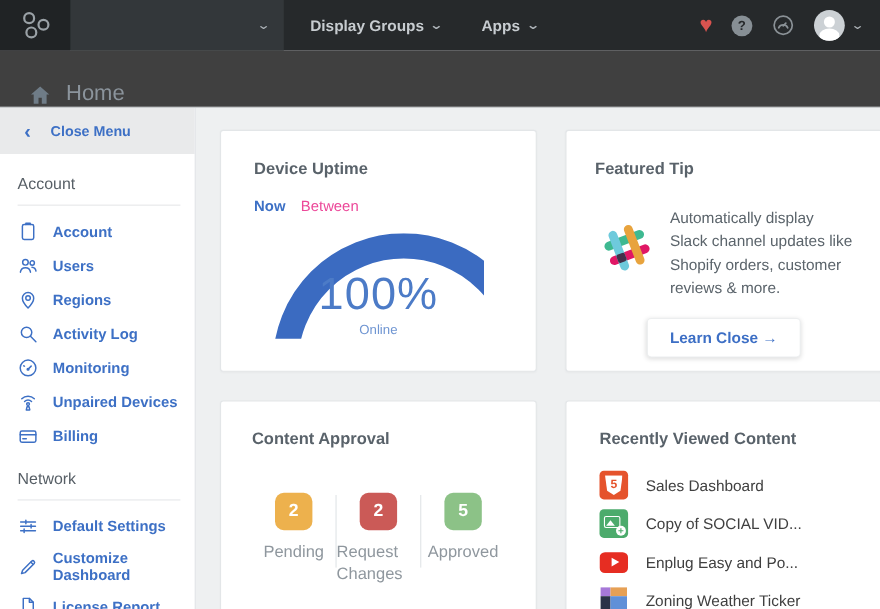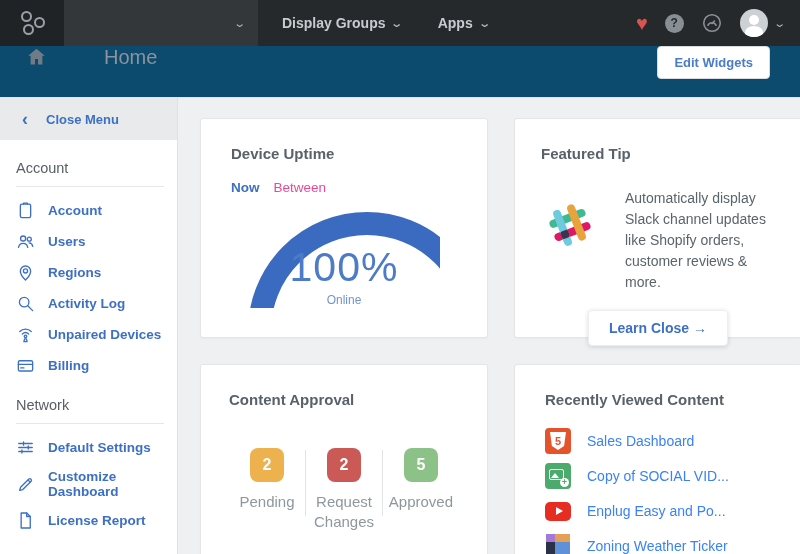--- a/index.html
+++ b/index.html
@@ -21,21 +21,21 @@
   .top-right { margin-left:auto; display:flex; align-items:center; gap:17px; padding-right:16px; }
   .heart { color:#d9534f; font-size:20px; line-height:1; cursor:pointer; }
   .help-circle { width:19px; height:19px; border-radius:50%; background:#878f95; color:#26292b; font-size:12px; font-weight:700; display:flex; align-items:center; justify-content:center; cursor:pointer; }
   .support-icon { width:22px; height:22px; cursor:pointer; }
   .avatar-wrap { display:flex; align-items:center; gap:7px; cursor:pointer; }
   .avatar { width:28px; height:28px; border-radius:50%; background:#ccd1d5; position:relative; overflow:hidden; }
   .avatar .head { position:absolute; width:10px; height:10px; background:#fff; border-radius:50%; left:9px; top:6px; }
   .avatar .body { position:absolute; width:18px; height:12px; background:#fff; border-radius:50% 50% 0 0; left:5px; top:17px; }
 
   
-  .page-header { height:52px; background:#0c4a6e; border-bottom:1px solid #e2e5e8; display:flex; align-items:flex-start; padding:0 30px 0 26px; position:relative;gap:44px; }
+  .page-header { height:52px; background:#404040; border-bottom:1px solid #e2e5e8; display:flex; align-items:flex-end; padding:0 30px 0 26px; position:relative; }
   .home-icon { width:21px; height:21px; margin-right:13px; }
   .page-title { font-size:20px; color:#8b949c; font-weight:400; }
   .edit-widgets { margin-left:auto; background:#fff; border:1px solid #d8dce0; border-radius:4px; color:#4a7cc7; font-size:13px; font-weight:600; padding:8px 16px; cursor:pointer; font-family:inherit; }
 
   
   .layout { display:flex; height:456px; }
   .sidebar { width:178px; background:#ffffff; border-right:1px solid #dfe2e5; flex:none; }
   .close-menu { height:42px; background:#e9eaeb; display:flex; align-items:center; padding-left:22px; gap:18px; cursor:pointer; }
   .close-chev { color:#3d70c5; font-size:18px; font-weight:700; line-height:1; }
   .close-label { color:#3d70c5; font-size:13px; font-weight:700; }
@@ -69,37 +69,37 @@
   
   .tip { padding:26px 26px 0; }
   .tip-row { display:flex; margin-top:26px; gap:16px; }
   .slack-icon { width:46px; height:46px; flex:none; position:relative; transform:rotate(-21deg); margin-top:14px; margin-left:6px; }
   .slack-icon i { position:absolute; border-radius:4px; display:block; }
   .slack-icon .v1 { width:8px; height:38px; left:11px; top:4px; background:#6ecadc; }
   .slack-icon .v2 { width:8px; height:38px; left:26px; top:4px; background:#e8a33d; }
   .slack-icon .h1 { width:38px; height:8px; left:4px; top:12px; background:#3eb991; }
   .slack-icon .h2 { width:38px; height:8px; left:4px; top:26px; background:#e01765; }
   .slack-icon .d1 { width:8px; height:8px; left:11px; top:26px; background:#43304a; border-radius:2px; }
-  .tip-text { font-size:14px; color:#5b646b; line-height:1.5; width:178px;margin-left:16px; }
+  .tip-text { font-size:14px; color:#5b646b; line-height:1.5; width:178px; }
   .tip-btn-row { display:flex; justify-content:center; margin-top:17px; }
   .learn-more { background:#fff; border:1px solid #eceeef; border-radius:4px; box-shadow:0 1px 5px rgba(0,0,0,0.14); color:#3d6fc5; font-size:14px; font-weight:700; padding:9px 20px; cursor:pointer; font-family:inherit; }
 
   
   .approval { padding:26px 28px 0; }
   .stats { display:flex; justify-content:center; align-items:flex-start; margin-top:40px; }
   .stat { width:82px; display:flex; flex-direction:column; align-items:center; }
   .stat-badge { width:34px; height:34px; border-radius:8px; color:#fff; font-size:16px; font-weight:700; display:flex; align-items:center; justify-content:center; }
-  .stat-label { margin-top:10px; font-size:15px; color:#8f979e; text-align:center; line-height:1.3; }
+  .stat-label { margin-top:10px; font-size:15px; color:#8f979e; text-align:left; line-height:1.3; }
   .stat-sep { width:1px; height:66px; background:#e0e4e7; margin-top:2px; }
 
   
   .recent { padding:26px 30px 0; }
   .recent-list { margin-top:20px; display:flex; flex-direction:column; gap:9px; }
   .recent-item { display:flex; align-items:center; gap:16px; height:26px; cursor:pointer; }
-  .recent-link { color:#3b82f6; font-size:14px; font-weight:400; }
+  .recent-link { color:#404040; font-size:14px; font-weight:400; }
   .ricon { width:26px; height:26px; border-radius:4px; flex:none; position:relative; overflow:hidden; }
   .ricon.html5 { background:#e5532c; }
   .ricon.html5 .shield { position:absolute; left:5px; top:4px; width:16px; height:18px; background:#fff; clip-path:polygon(0 0,100% 0,88% 78%,50% 100%,12% 78%); display:flex; align-items:center; justify-content:center; color:#e5532c; font-size:11px; font-weight:700; }
   .ricon.imgplus { background:#4cab6c; }
   .ricon.imgplus .frame { position:absolute; left:4px; top:6px; width:15px; height:11px; border:1.8px solid #fff; border-radius:2px; }
   .ricon.imgplus .mount { position:absolute; left:6px; top:10px; width:0; height:0; border-left:4px solid transparent; border-right:4px solid transparent; border-bottom:5px solid #fff; }
   .ricon.imgplus .plus { position:absolute; right:2px; bottom:2px; width:9px; height:9px; background:#fff; border-radius:50%; color:#4cab6c; font-size:9px; font-weight:700; line-height:9px; text-align:center; }
   .ricon.yt { background:transparent; display:flex; align-items:center; justify-content:center; }
   .ricon.yt .box { width:26px; height:19px; background:#e62d22; border-radius:5px; display:flex; align-items:center; justify-content:center; }
   .ricon.yt .tri { width:0; height:0; border-left:7px solid #fff; border-top:4.5px solid transparent; border-bottom:4.5px solid transparent; margin-left:2px; }
@@ -152,21 +152,20 @@
       <span class="chev">⌄</span>
     </div>
   </div>
 </div>
 
 <div class="page-header">
   <svg class="home-icon" viewBox="0 0 24 24">
     <path d="M12 3l9.5 8.2h-2.8V21h-5v-6.2H10.3V21h-5v-9.8H2.5z" fill="#6f7c87"></path>
   </svg>
   <div class="page-title">Home</div>
-  <button class="edit-widgets">Edit Widgets</button>
 </div>
 
 <div class="layout">
 
   <div class="sidebar">
     <div class="close-menu">
       <span class="close-chev">‹</span>
       <span class="close-label">Close Menu</span>
     </div>
 
@@ -196,20 +195,29 @@
             <circle cx="12" cy="10" r="2.6"></circle>
           </svg>
         <span>Regions</span>
       </div>
       <div class="side-item">
         <svg class="stroke" width="19" height="19" viewBox="0 0 24 24">
             <circle cx="10.3" cy="10.3" r="6"></circle>
             <path d="M14.8 14.8L21 21"></path>
           </svg>
         <span>Activity Log</span>
+      </div>
+      <div class="side-item">
+        <svg class="stroke" width="19" height="19" viewBox="0 0 24 24">
+            <circle cx="12" cy="12" r="9"></circle>
+            <path d="M12 13.5l3.6-3.6"></path>
+            <circle cx="12" cy="13.5" r="1" fill="currentColor"></circle>
+            <path d="M7 9.5l.9.5"></path>
+          </svg>
+        <span>Monitoring</span>
       </div>
       <div class="side-item">
         <svg class="stroke" width="19" height="19" viewBox="0 0 24 24">
             <path d="M4.8 8.3a10 10 0 0114.4 0"></path>
             <path d="M8 11.3a6 6 0 018 0"></path>
             <circle cx="12" cy="14.3" r="1.6"></circle>
             <path d="M10 21l.8-3.5h2.4L14 21z"></path>
           </svg>
         <span>Unpaired Devices</span>
       </div>

